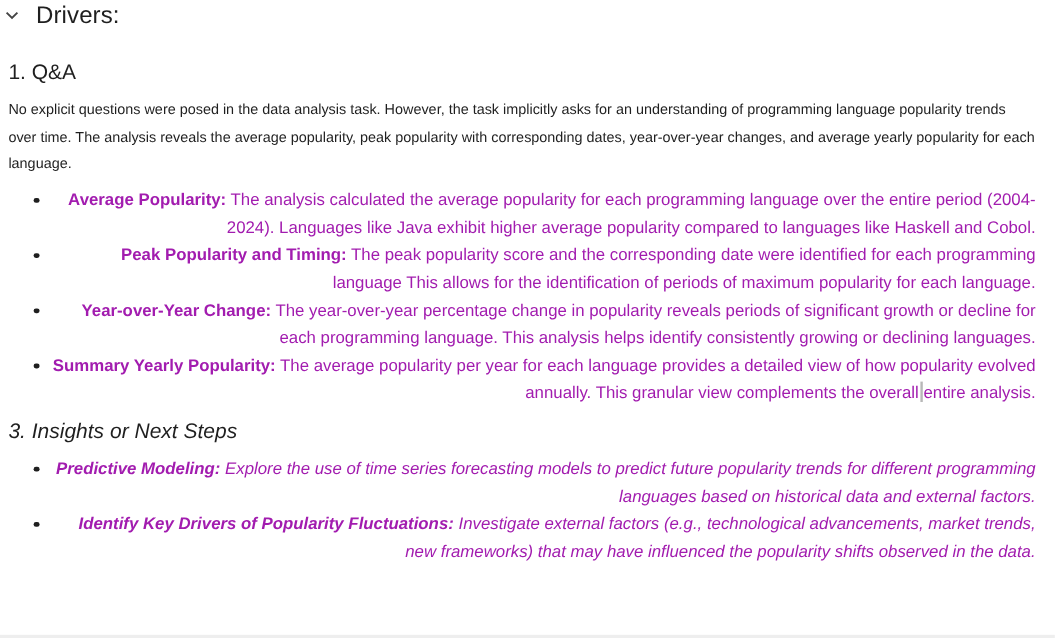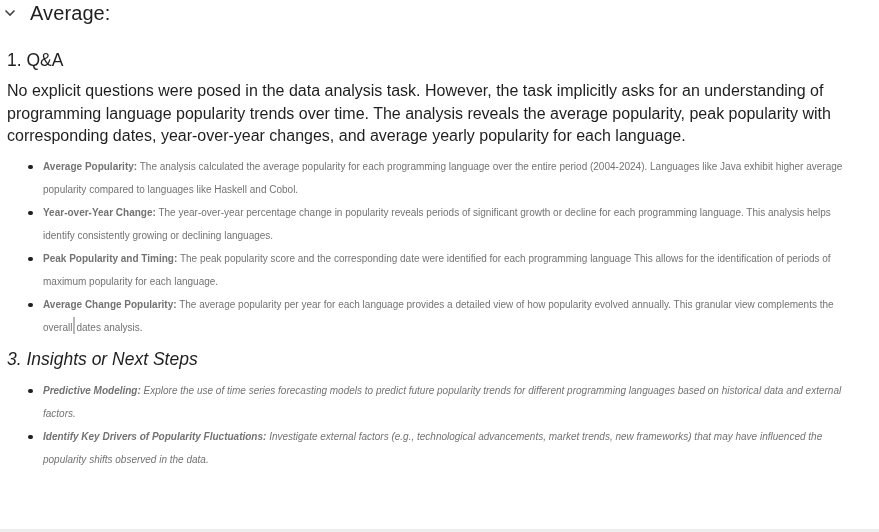--- a/index.html
+++ b/index.html
@@ -45,36 +45,37 @@
     right: 16px;
   }
   h2 {
     font-size: 17.5px;
     font-weight: normal;
     margin: 0;
     line-height: 28px;
     color: #1f1f1f;
   }
   p {
-    font-size: 16px;
+    font-size: 12px;
     line-height: 22.6px;
     margin: 6px 0 7px 0;
     color: #1f1f1f;
   }
   ul {
     margin: 6px 0 6px 0;
     padding-left: 36px;
     list-style: none;
   }
   li {
-    font-size: 10px;
+    font-size: 14px;
     line-height: 23px;
     position: relative;
-    color: #737373;
+    color: #a21caf;
     white-space: normal;
+    text-align: right;
   }
   li::before {
     content: "";
     position: absolute;
     left: -15px;
     top: 10px;
     width: 4.5px;
     height: 4.5px;
     border-radius: 50%;
     background: #1f1f1f;
@@ -104,36 +105,36 @@
 </style>
 </head>
 <body>
 
 <div class="summary-header">
   <span class="chevron">
     <svg width="12" height="8" viewBox="0 0 12 8">
       <path d="M1.5 1.5 L6 6 L10.5 1.5" fill="none" stroke="#444444" stroke-width="1.6"></path>
     </svg>
   </span>
-  <span class="summary-title">Average:</span>
+  <span class="summary-title">Drivers:</span>
 </div>
 
 <div class="content">
 
   <section class="sec1">
     <h2>1. Q&amp;A</h2>
     <p>No explicit questions were posed in the data analysis task. However, the task implicitly asks for an understanding of programming language popularity trends over time. The analysis reveals the average popularity, peak popularity with corresponding dates, year-over-year changes, and average yearly popularity for each language.</p>
   </section>
 
   <section class="sec2">
     <ul>
       <li><b>Average Popularity:</b><span> The analysis calculated the average popularity for each programming language over the entire period (2004-2024). Languages like Java exhibit higher average popularity compared to languages like Haskell and Cobol.</span></li>
+      <li><b>Peak Popularity and Timing:</b><span> The peak popularity score and the corresponding date were identified for each programming language This allows for the identification of periods of maximum popularity for each language.</span></li>
       <li><b>Year-over-Year Change:</b><span> The year-over-year percentage change in popularity reveals periods of significant growth or decline for each programming language. This analysis helps identify consistently growing or declining languages.</span></li>
-      <li><b>Peak Popularity and Timing:</b><span> The peak popularity score and the corresponding date were identified for each programming language This allows for the identification of periods of maximum popularity for each language.</span></li>
-      <li><b>Average Change Popularity:</b><span> The average popularity per year for each language provides a detailed view of how popularity evolved annually. This granular view complements the overall</span><span class="caret"></span><span>dates analysis.</span></li>
+      <li><b>Summary Yearly Popularity:</b><span> The average popularity per year for each language provides a detailed view of how popularity evolved annually. This granular view complements the overall</span><span class="caret"></span><span>entire analysis.</span></li>
     </ul>
   </section>
 
   <section class="sec3">
     <h2>3. Insights or Next Steps</h2>
     <ul>
       <li><b>Predictive Modeling:</b><span> Explore the use of time series forecasting models to predict future popularity trends for different programming languages based on historical data and external factors.</span></li>
       <li><b>Identify Key Drivers of Popularity Fluctuations:</b><span> Investigate external factors (e.g., technological advancements, market trends, new frameworks) that may have influenced the popularity shifts observed in the data.</span></li>
     </ul>
   </section>

